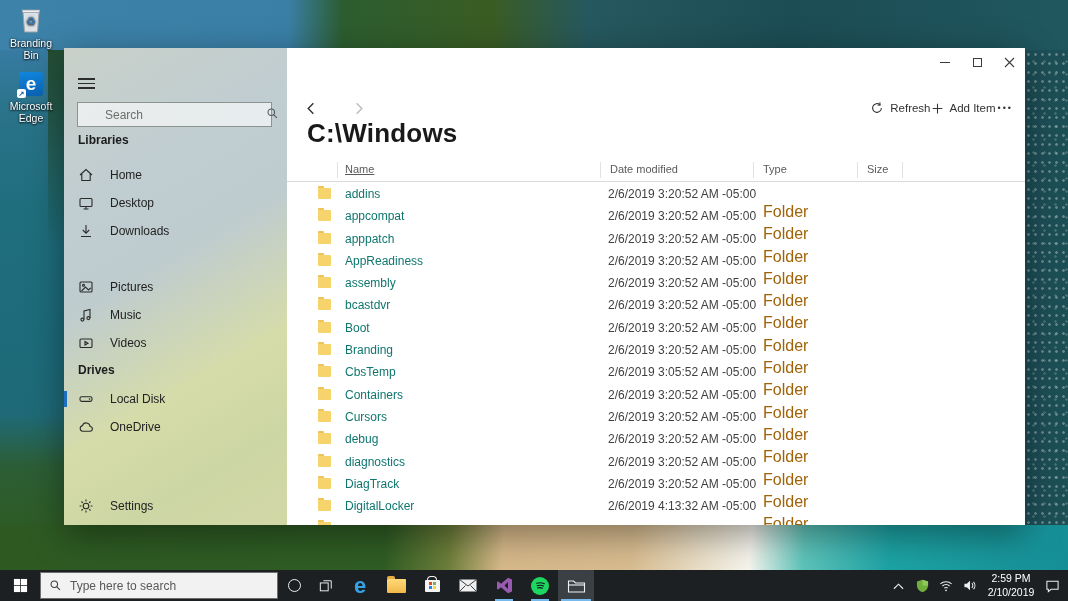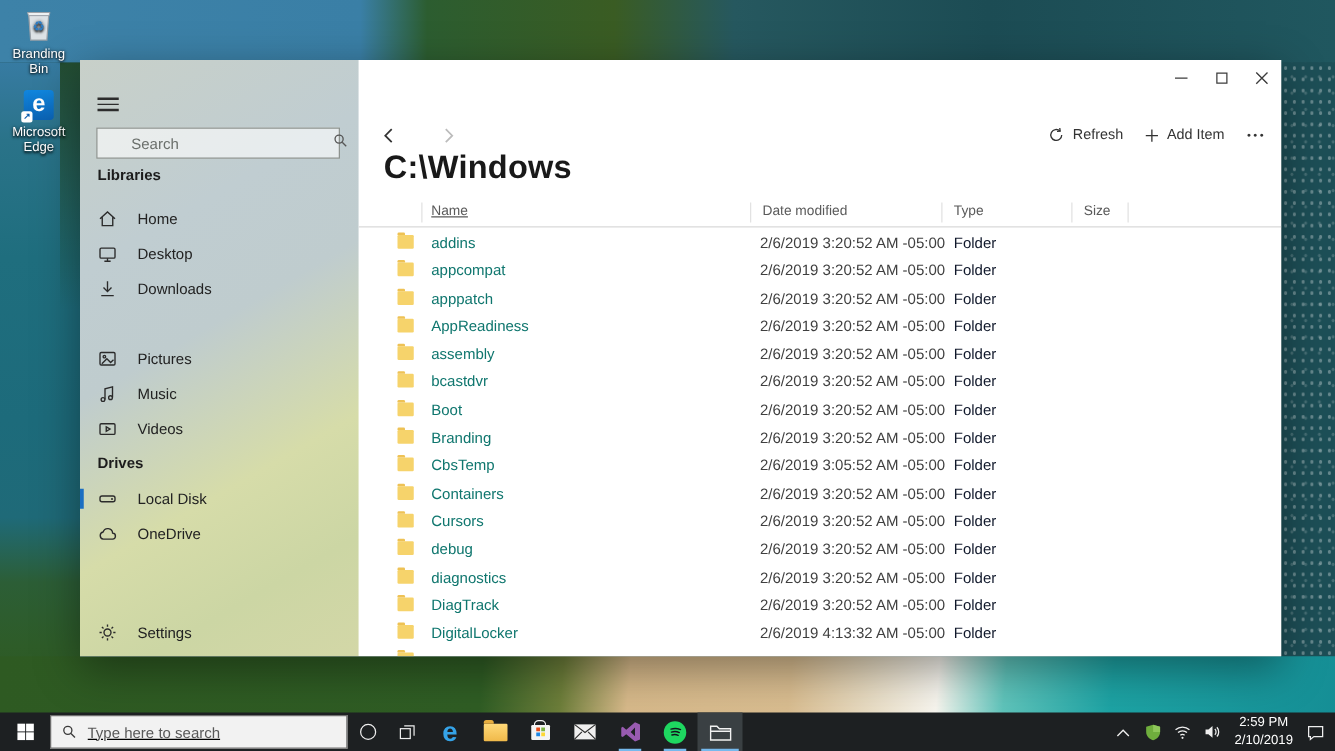--- a/index.html
+++ b/index.html
@@ -54,45 +54,45 @@
   .side-item .slabel { margin-left:16px; font-size:12px; color:#222; }
   .sel-bar { left:0; width:3px; height:16px; background:#1b6ec2; }
   
   #main { left:223px; top:0; width:738px; height:477px; background:#fff; }
   .win-controls { top:0; right:0; height:28px; display:flex; }
   .wc-btn { width:32px; height:28px; display:flex; align-items:center; justify-content:center; cursor:pointer; }
   .glyph-min { width:10px; height:1px; background:#3c3c3c; }
   .glyph-max { width:9px; height:9px; border:1px solid #3c3c3c; }
   .nav-back { left:17px; top:53px; cursor:pointer; }
   .nav-fwd { left:64px; top:53px; cursor:pointer; }
-  .toolbar-right { top:53px; right:10px; display:flex; align-items:center; gap:16px; }
+  .toolbar-right { top:53px; right:10px; display:flex; align-items:center; }
   .tb-group { display:flex; align-items:center; gap:6px; cursor:pointer; color:#333; font-size:11.5px; }
   .tb-dots { font-size:9px; letter-spacing:2px; color:#333; cursor:pointer; padding:0 2px; }
   .path-title { left:20px; top:70px; font-size:26px; font-weight:bold; color:#191919; letter-spacing:.2px; }
   
   .thead { left:0; top:111px; width:738px; height:23px; border-bottom:1px solid #d9d9d9; }
   .thead .col { position:absolute; top:4px; font-size:11px; color:#5a5a5a; }
   .vsep { position:absolute; top:3px; width:1px; height:16px; background:#e2e2e2; }
   .col-name { left:58px;text-decoration:underline; } .col-date { left:323px; } .col-type { left:476px; } .col-size { left:580px; }
   .sep1{left:50px}.sep2{left:313px}.sep3{left:466px}.sep4{left:570px}.sep5{left:615px}
   #rows { left:0; top:135px; width:738px; height:342px; overflow:hidden; }
   .frow { position:relative; height:22.3px; cursor:default; }
   .ficon { position:absolute; left:31px; top:5px; width:13px; height:11px;
     background:#f6d36b; border-radius:1px; }
   .ficon::before { content:""; position:absolute; left:0; top:-2px; width:6px; height:2px;
     background:#eec255; border-radius:1px 1px 0 0; }
   .fname { position:absolute; left:58px; top:4px; font-size:12px; color:#0f766e; }
   .fdate { position:absolute; left:321px; top:4px; font-size:12px; color:#3f3f3f; }
-  .ftype { position:absolute; left:476px; top:4px; font-size:12px; color:#0f172a; }
+  .ftype { position:absolute; left:476px; top:20px; font-size:16px; color:#a16207; }
 
   
   #taskbar { left:0; top:570px; width:1068px; height:31px; background:#1d2022; display:flex; align-items:center; z-index:5; }
   .tb-start { width:40px; height:31px; display:flex; align-items:center; justify-content:center; cursor:pointer; }
   .tb-search { width:238px; height:27px; background:#f2f2f2; border:1px solid #6e6e6e;
-    display:flex; align-items:center; gap:8px; padding:0 8px;text-decoration:underline; }
+    display:flex; align-items:center; gap:8px; padding:0 8px; }
   .tb-search input { flex:1; border:none; background:transparent; outline:none;
     font:12px "Liberation Sans",sans-serif; color:#555; }
   .tb-search input::placeholder { color:#585858; }
   .tb-slot { width:32px; height:31px; display:flex; align-items:center; justify-content:center;
     cursor:pointer; position:relative; }
   .app-slot { width:36px; }
   .app-slot.running::after { content:""; position:absolute; bottom:0; left:9px; right:9px; height:2px; background:#76b9ed; }
   .app-slot.active { background:#3a4043; }
   .app-slot.active::after { left:3px; right:3px; }
   .edge-e { color:#35a3e8; font-size:22px; font-weight:bold; line-height:26px; }

